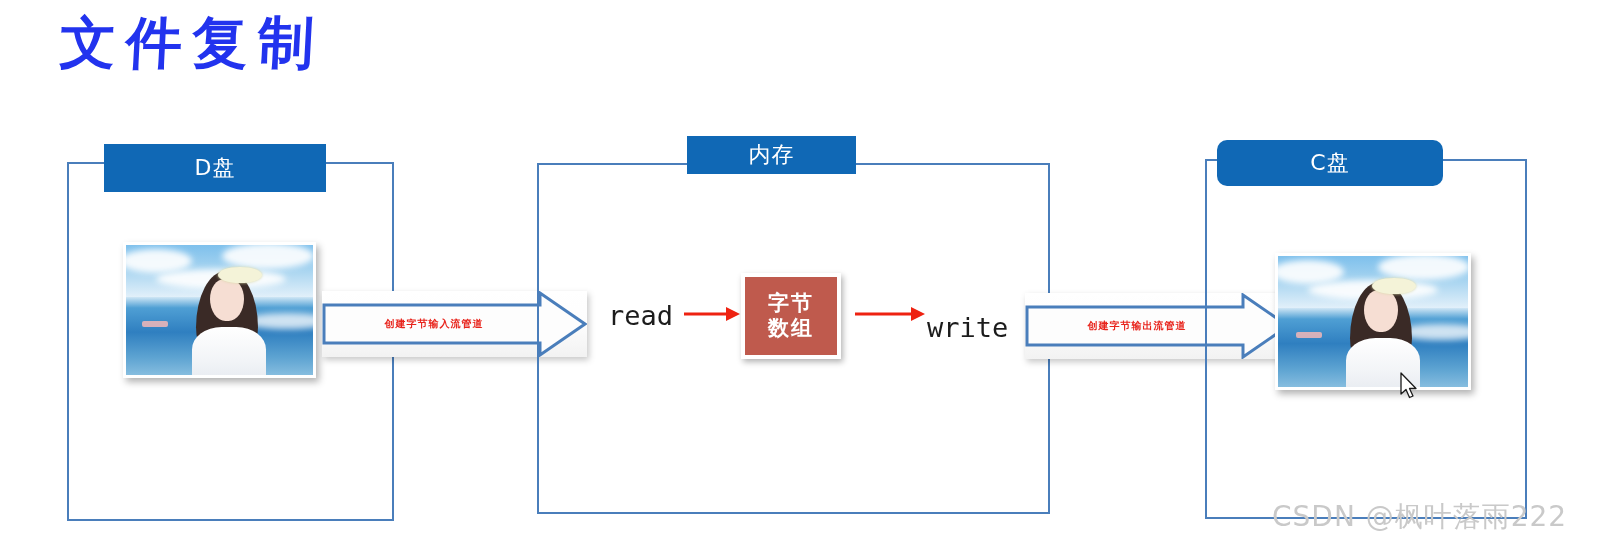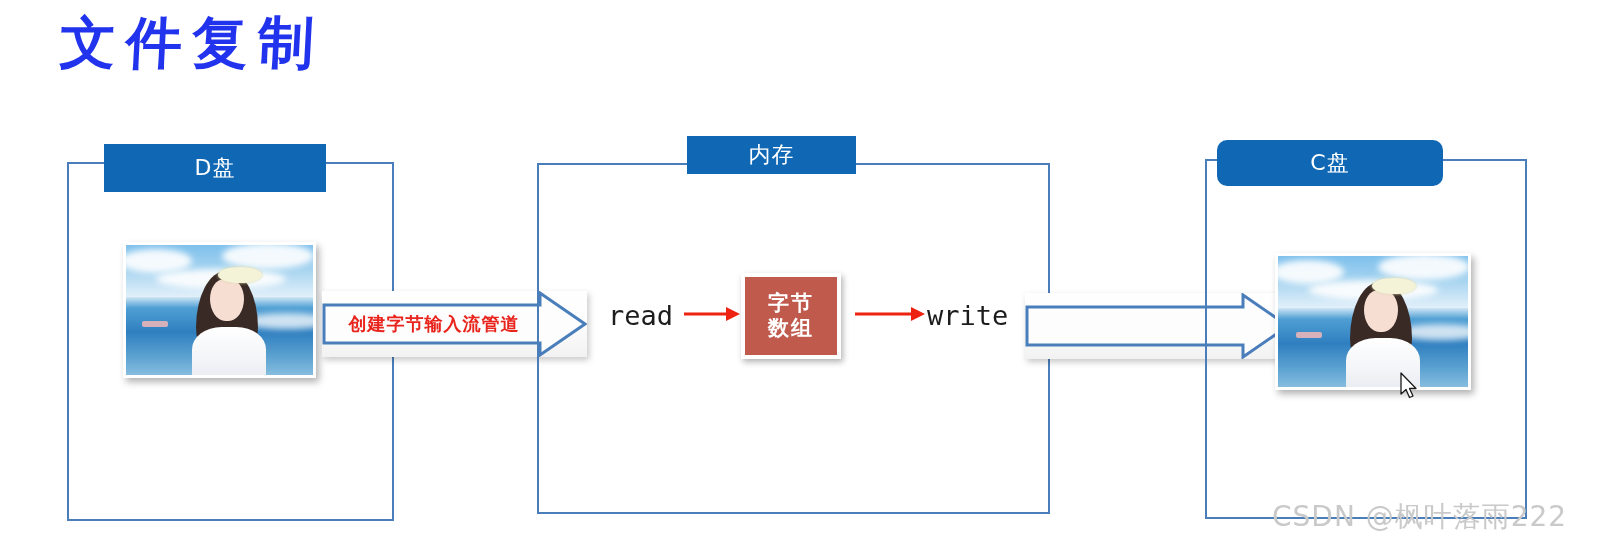--- a/index.html
+++ b/index.html
@@ -122,40 +122,40 @@
   .block-arrow .ba-svg { display: block; }
   .block-arrow .ba-label {
     position: absolute;
     top: 0;
     height: 100%;
     display: flex;
     align-items: center;
     justify-content: center;
     color: #e8241c;
     font-weight: 700;
-    font-size: 18px;
+    font-size: 10px;
     letter-spacing: 1px;
     white-space: nowrap;
     font-family: "DejaVu Sans", sans-serif;
   }
   #arrow-in  { left: 322px;  top: 291px; width: 265px; height: 66px; }
   #arrow-in .ba-label  { left: 6px; width: 212px; }
   #arrow-out { left: 1025px; top: 293px; width: 265px; height: 66px; }
   #arrow-out .ba-label { left: 6px; width: 212px; }
 
   
   .mono-label {
     position: absolute;
     font-family: "DejaVu Sans Mono", monospace;
     font-size: 27px;
     color: #1c1c1c;
     white-space: nowrap;
   }
   #label-read  { left: 608px; top: 300px; }
-  #label-write { left: 927px; top: 300px; }
+  #label-write { left: 927px; top: 312px; }
 
   
   .red-arrow { position: absolute; }
   #red-arrow-1 { left: 684px; top: 303px; width: 56px; height: 22px; }
   #red-arrow-2 { left: 855px; top: 303px; width: 70px; height: 22px; }
 
   
   #byte-box {
     position: absolute;
     left: 741px;
@@ -247,20 +247,21 @@
   <line x1="0" y1="11" x2="58" y2="11" stroke="#ee2211" stroke-width="3"></line>
   <polygon points="56,4 70,11 56,18" fill="#ee2211"></polygon>
 </svg>
 
 <div class="mono-label" id="label-write">write</div>
 
 <div class="block-arrow" id="arrow-out">
   <svg class="ba-svg" width="265" height="66" viewBox="0 0 265 66" xmlns="http://www.w3.org/2000/svg">
     <polygon points="2,14 218,14 218,2 263,33 218,64 218,52 2,52" fill="#fdfdfd" stroke="#4a7ebb" stroke-width="3"></polygon>
   </svg>
+  <div class="ba-label">创建字节输出流管道</div>
 </div>
 
 <div class="zone" id="zone-c"></div>
 <div class="plate" id="plate-c">C盘</div>
 
 <div class="photo" id="photo-c">
   <div class="ph-sky"></div>
   <div class="ph-cloud" style="left:-6px;  top:4px;  width:72px; height:24px;"></div>
   <div class="ph-cloud" style="left:100px; top:-2px; width:92px; height:26px;"></div>
   <div class="ph-cloud" style="left:30px;  top:24px; width:130px;height:20px;"></div>

